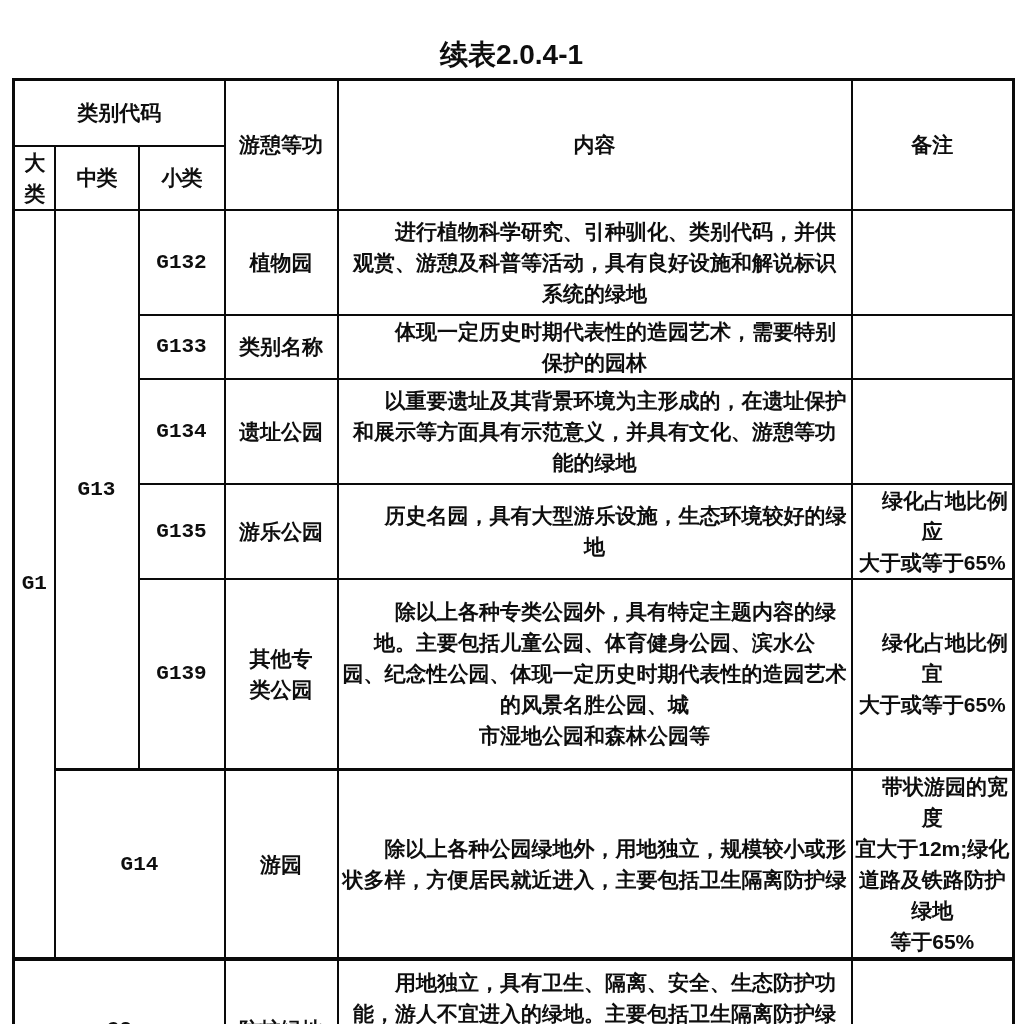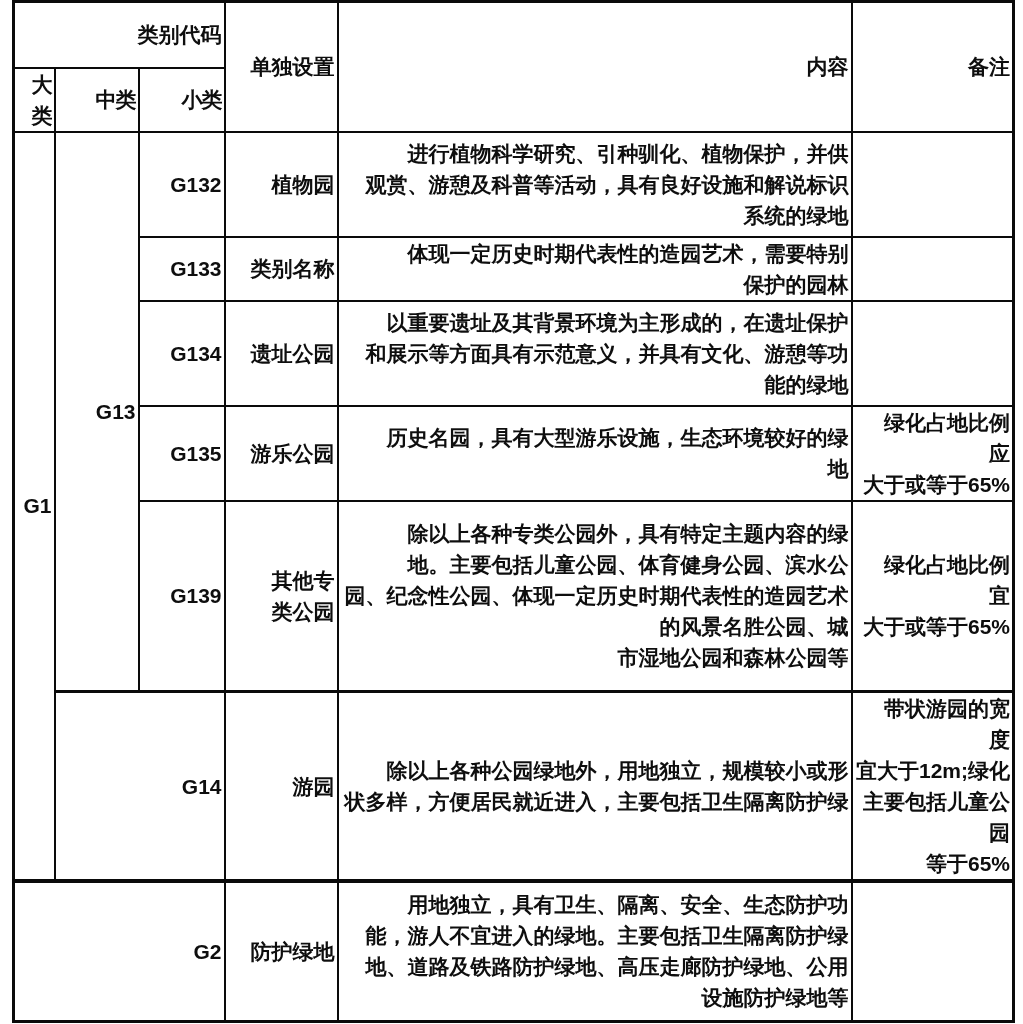--- a/index.html
+++ b/index.html
@@ -23,34 +23,34 @@
   table.cls {
     border-collapse: collapse;
     table-layout: fixed;
     margin-left: 12px;
     width: 1000px;
     border: 3px solid #0a0a0a;
   }
   table.cls td {
     border: 2px solid #0a0a0a;
     vertical-align: middle;
-    text-align: right;
+    text-align: center;
     font-weight: bold;
     font-size: 21px;
     line-height: 31px;
     padding: 0 2px;
     white-space: pre-line;
     overflow: hidden;
   }
   
   td.h-codegroup { text-align: center; font-size: 22px; }
   td.h-col       { font-size: 22px; }
   td.h-sub       { font-size: 20px; padding: 0 1px; letter-spacing: -1px; white-space: nowrap; }
   
-  td.code-cell   { font-size: 22px; letter-spacing: 0; }
+  td.code-cell   { font-size: 22px; letter-spacing: 0; font-family: Liberation Mono, monospace; }
   td.name-cell   { font-size: 21px; }
   td.content-cell{
     font-size: 21px;
     line-height: 31px;
     text-indent: 2em;
     padding: 0 3px;
     text-align: justify;
   }
   td.remark-cell {
     font-size: 19px;
@@ -60,51 +60,52 @@
   }
   
   tr.sep-strong td { border-top-width: 4px; }
   tr.sep-mid td    { border-top-width: 3px; }
 </style>
 </head>
 <body>
 
 <div class="page">
 
+  <div class="doc-title">续表2.0.4-1</div>
 
   <table class="cls">
     <colgroup>
       <col style="width:41px">
       <col style="width:84px">
       <col style="width:86px">
       <col style="width:113px">
       <col style="width:514px">
       <col style="width:162px">
     </colgroup>
 
     <tbody>
         <tr style="height:66px">
       <td colspan="3" class="h-codegroup">类别代码</td>
-      <td rowspan="2" class="h-col">单独设置</td>
+      <td rowspan="2" class="h-col">游憩等功</td>
       <td rowspan="2" class="h-col">内容</td>
       <td rowspan="2" class="h-col">备注</td>
     </tr>
 
     <tr style="height:61px">
       <td class="h-sub">大类</td>
       <td class="h-sub">中类</td>
       <td class="h-sub">小类</td>
     </tr>
 
     <tr style="height:105px">
       <td rowspan="6" class="code-cell">G1</td>
       <td rowspan="5" class="code-cell">G13</td>
       <td class="code-cell">G132</td>
       <td class="name-cell">植物园</td>
-      <td class="content-cell">进行植物科学研究、引种驯化、植物保护，并供
+      <td class="content-cell">进行植物科学研究、引种驯化、类别代码，并供
 观赏、游憩及科普等活动，具有良好设施和解说标识
 系统的绿地</td>
       <td class="remark-cell"></td>
     </tr>
 
     <tr style="height:56px">
       <td class="code-cell">G133</td>
       <td class="name-cell">类别名称</td>
       <td class="content-cell">体现一定历史时期代表性的造园艺术，需要特别
 保护的园林</td>
@@ -142,21 +143,21 @@
 大于或等于65%</td>
     </tr>
 
     <tr style="height:129px" class="sep-mid">
       <td colspan="2" class="code-cell">G14</td>
       <td class="name-cell">游园</td>
       <td class="content-cell">除以上各种公园绿地外，用地独立，规模较小或形
 状多样，方便居民就近进入，主要包括卫生隔离防护绿</td>
       <td class="remark-cell">带状游园的宽度
 宜大于12m;绿化
-主要包括儿童公园
+道路及铁路防护绿地
 等于65%</td>
     </tr>
 
     <tr style="height:140px" class="sep-strong">
       <td colspan="3" class="code-cell">G2</td>
       <td class="name-cell">防护绿地</td>
       <td class="content-cell">用地独立，具有卫生、隔离、安全、生态防护功
 能，游人不宜进入的绿地。主要包括卫生隔离防护绿
 地、道路及铁路防护绿地、高压走廊防护绿地、公用
 设施防护绿地等</td>

